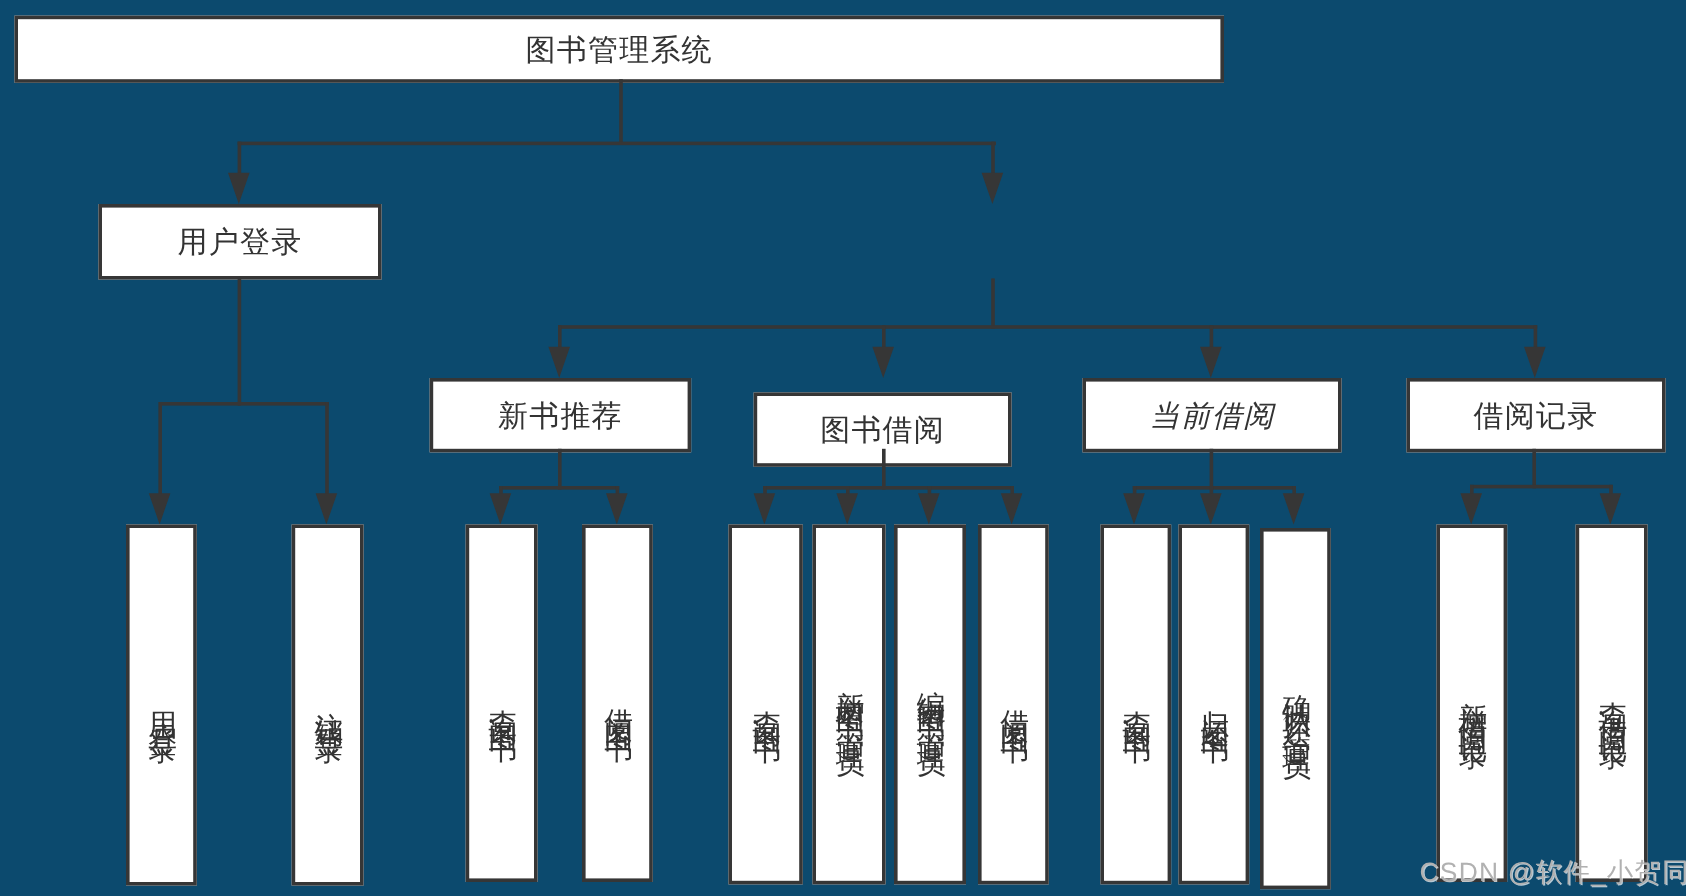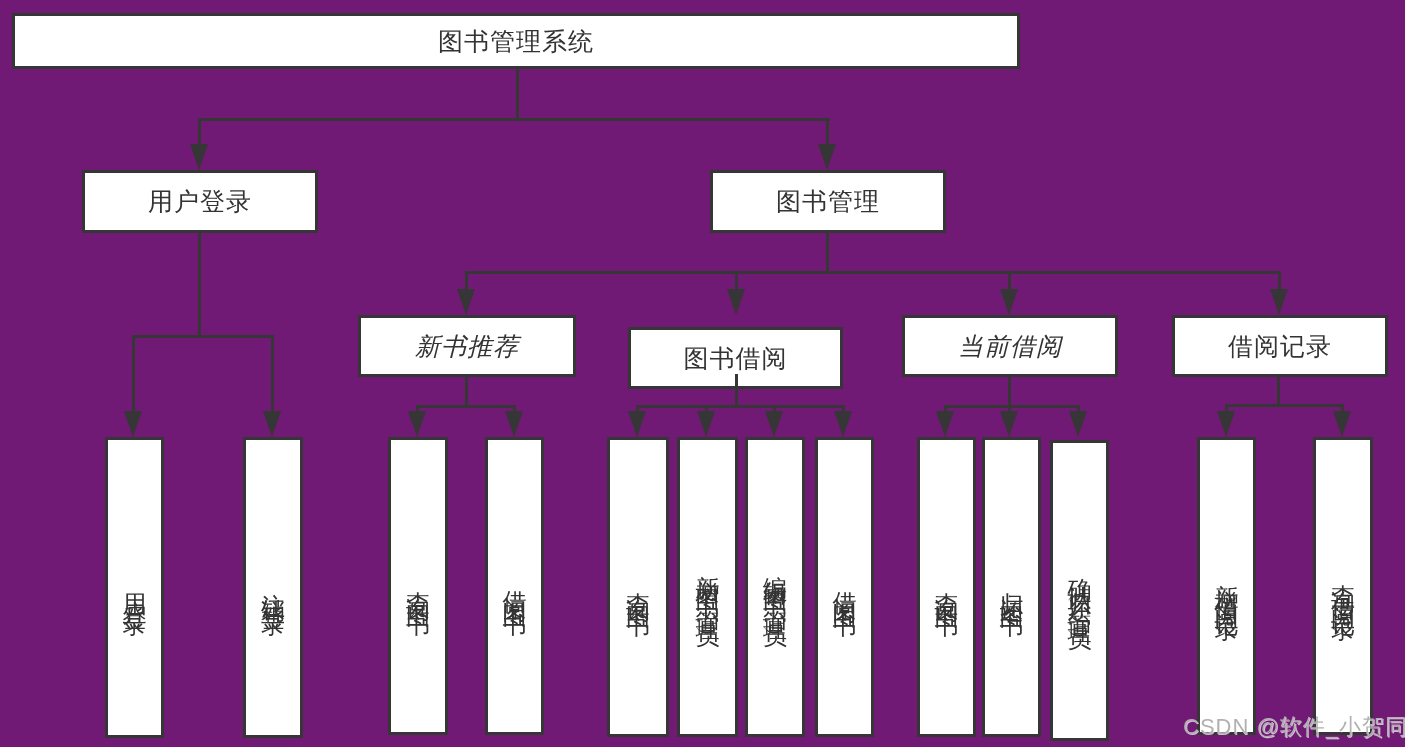--- a/index.html
+++ b/index.html
@@ -1,17 +1,17 @@
 <!DOCTYPE html>
 <html><head>
 <meta charset="utf-8">
 <style>
   html,body { margin:0; padding:0; background:#fff; }
   .canvas {
-    position:relative; width:1405px; height:747px; background:#701a75;
+    position:relative; width:1405px; height:747px; background:#0c4a6e;
     font-family:"Liberation Sans", sans-serif; overflow:hidden;
   }
   .box {
     position:absolute; box-sizing:border-box;
     border:3px solid #363636; background:#ffffff; color:#333333;
     display:flex; align-items:center; justify-content:center;
   }
   .hbox { font-size:25px; letter-spacing:1px; white-space:nowrap; }
   .vbox {
     writing-mode:vertical-rl; text-orientation:mixed;
@@ -38,41 +38,40 @@
   <div class="box hbox" style="left:12px; top:13px; width:1008px; height:56px;">图书管理系统</div>
 
   <div class="vl" style="left:516px; top:66px; height:54px;"></div>
   <div class="hl" style="left:198px; top:118px; width:632px;"></div>
   <div class="vl" style="left:198px; top:118px; height:28px;"></div>
   <div class="arr" style="left:190px; top:144px;"></div>
   <div class="vl" style="left:826px; top:118px; height:28px;"></div>
   <div class="arr" style="left:818px; top:144px;"></div>
 
   <div class="box hbox" style="left:82px; top:170px; width:236px; height:63px;">用户登录</div>
-  <div class="box hbox" style="left:710px; top:170px; width:236px; height:63px;">图书管理</div>
 
   <div class="vl" style="left:198px; top:232px; height:106px;"></div>
   <div class="hl" style="left:133px; top:335px; width:141px;"></div>
   <div class="vl" style="left:132px; top:335px; height:78px;"></div>
   <div class="arr" style="left:124px; top:411px;"></div>
   <div class="vl" style="left:271px; top:335px; height:78px;"></div>
   <div class="arr" style="left:263px; top:411px;"></div>
 
   <div class="vl" style="left:826px; top:232px; height:42px;"></div>
   <div class="hl" style="left:465px; top:271px; width:816px;"></div>
   <div class="vl" style="left:465px; top:271px; height:20px;"></div>
   <div class="arr" style="left:457px; top:289px;"></div>
   <div class="vl" style="left:735px; top:271px; height:20px;"></div>
   <div class="arr" style="left:727px; top:289px;"></div>
   <div class="vl" style="left:1008px; top:271px; height:20px;"></div>
   <div class="arr" style="left:1000px; top:289px;"></div>
   <div class="vl" style="left:1278px; top:271px; height:20px;"></div>
   <div class="arr" style="left:1270px; top:289px;"></div>
 
-  <div class="box hbox" style="left:358px; top:315px; width:218px; height:62px;font-style:italic;">新书推荐</div>
+  <div class="box hbox" style="left:358px; top:315px; width:218px; height:62px;">新书推荐</div>
   <div class="box hbox" style="left:628px; top:327px; width:215px; height:62px;">图书借阅</div>
   <div class="box hbox" style="left:902px; top:315px; width:216px; height:62px;font-style:italic;">当前借阅</div>
   <div class="box hbox" style="left:1172px; top:315px; width:216px; height:62px;">借阅记录</div>
 
   <div class="vl" style="left:465px; top:374px; height:34px;"></div>
   <div class="hl" style="left:416px; top:405px; width:100px;"></div>
   <div class="vl" style="left:416px; top:405px; height:8px;"></div>
   <div class="arr" style="left:408px; top:411px;"></div>
   <div class="vl" style="left:513px; top:405px; height:8px;"></div>
   <div class="arr" style="left:505px; top:411px;"></div>

